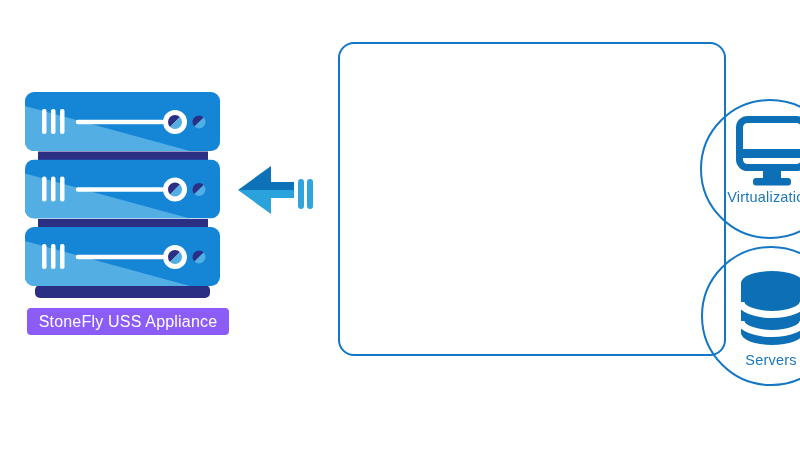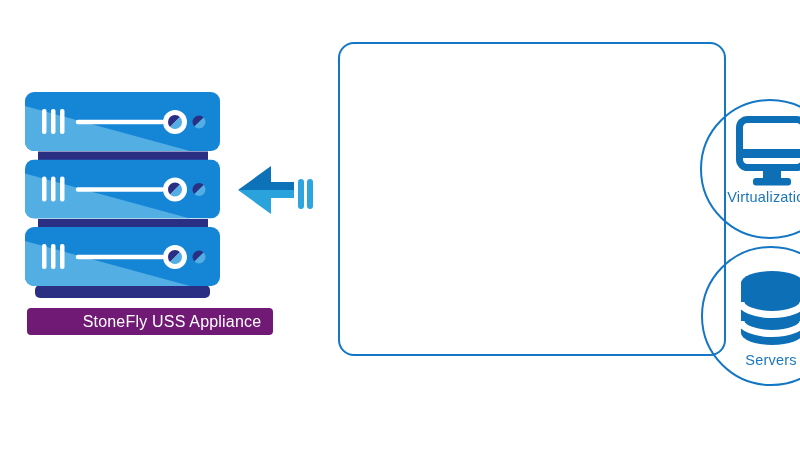--- a/index.html
+++ b/index.html
@@ -4,22 +4,22 @@
 <style>
   html,body{margin:0;padding:0;background:#ffffff;}
   .stage{
     position:relative;width:800px;height:450px;background:#ffffff;overflow:hidden;
     font-family:"Liberation Sans", sans-serif;
   }
   .abs{position:absolute;}
   
   .appliance-label{
     position:absolute;left:27px;top:308px;width:202px;height:27px;
-    background:#701a75;border-radius:4px;color:#ffffff;
-    font-size:16px;line-height:27px;text-align:center;letter-spacing:.2px;padding-left:44px;
+    background:#8b5cf6;border-radius:4px;color:#ffffff;
+    font-size:16px;line-height:27px;text-align:center;letter-spacing:.2px;
   }
   
   .resource-box{
     position:absolute;left:338px;top:42px;width:388px;height:314px;
     border:2px solid #1377c5;border-radius:16px;box-sizing:border-box;
   }
   .circle{
     position:absolute;width:140px;height:140px;border:2px solid #1377c5;
     border-radius:50%;box-sizing:border-box;
   }

